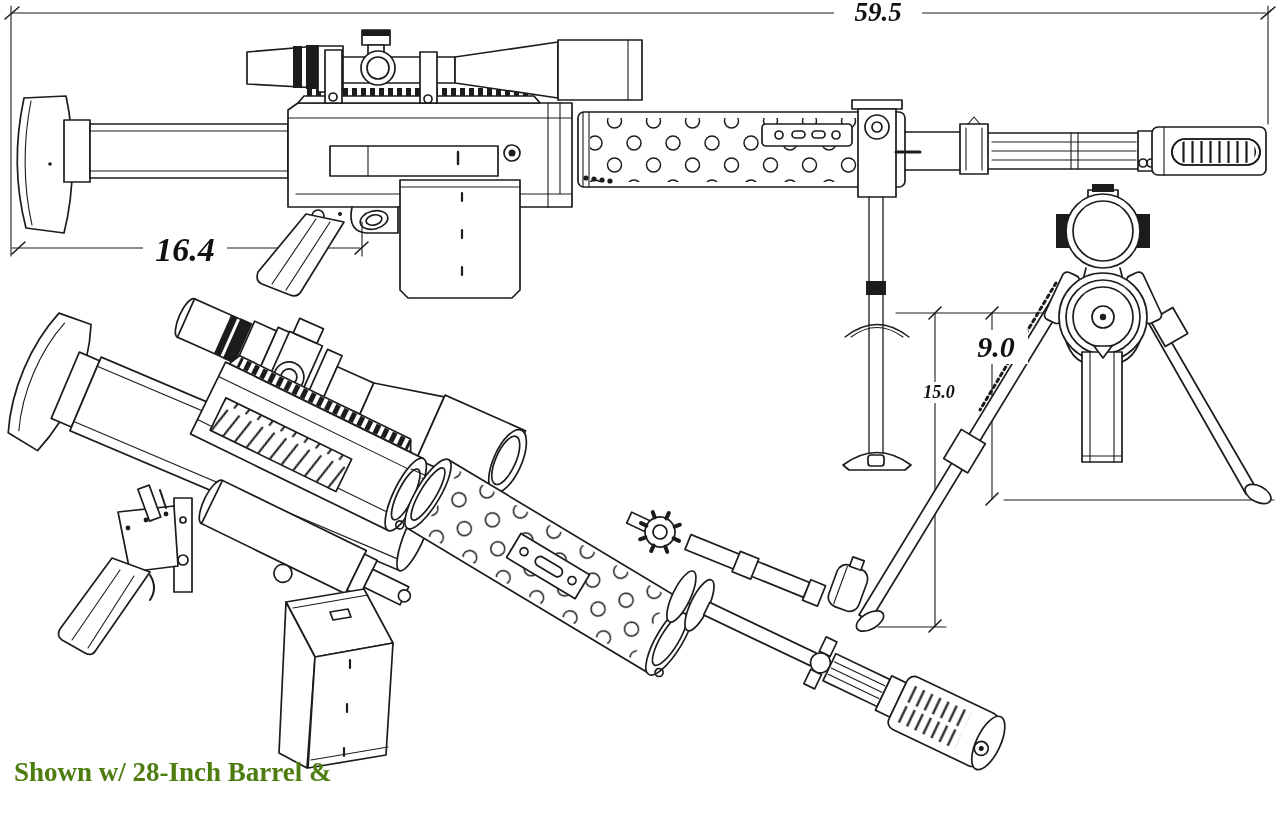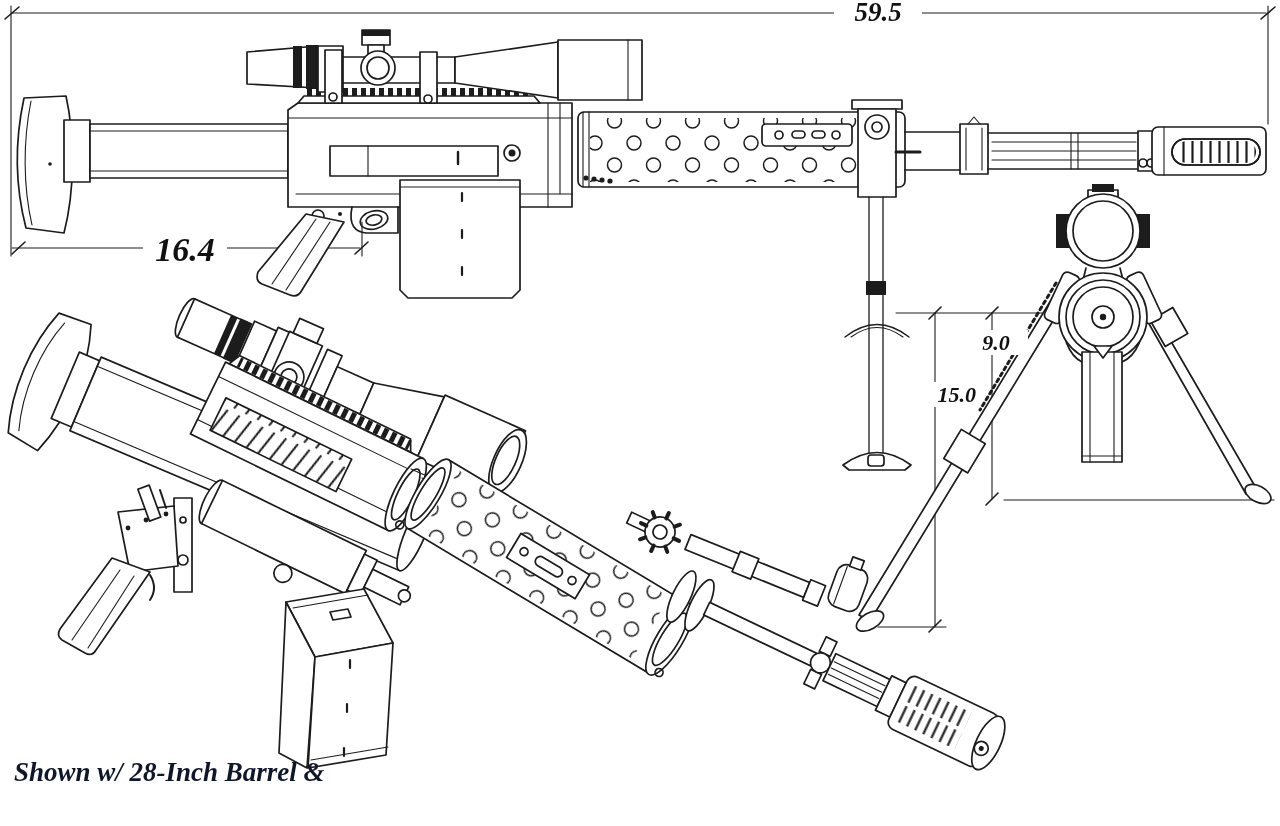--- a/index.html
+++ b/index.html
@@ -6,22 +6,22 @@
   #stage{position:relative;width:1280px;height:826px;background:#ffffff;overflow:hidden;
          font-family:"Liberation Serif","DejaVu Serif",serif;}
   #drawing{position:absolute;left:0;top:0;}
   .ink{stroke:#1c1c1c;fill:none;stroke-width:1.7;stroke-linecap:round;stroke-linejoin:round;}
   .thin{stroke-width:1.1;}
   .med{stroke-width:1.3;}
   .blk{fill:#1c1c1c;stroke:none;}
   .wh{fill:#ffffff;}
   .dim-label{position:absolute;font-weight:bold;font-style:italic;color:#111;
              background:#fff;text-align:center;line-height:1.05;padding:1px 2px;}
-  .caption{position:absolute;left:14px;top:757px;font-weight:bold;font-style:italic;
-           font-size:27px;color:#0f172a;line-height:1.14;}
+  .caption{position:absolute;left:14px;top:757px;font-weight:bold;
+           font-size:27px;color:#4d7c0f;line-height:1.14;}
 </style>
 </head>
 <body>
 
 <div id="stage">
 <svg id="drawing" width="1280" height="826" viewBox="0 0 1280 826">
   <defs>
     <pattern id="holes" patternUnits="userSpaceOnUse" width="39" height="44">
       <circle cx="10" cy="11" r="7" fill="#fff" stroke="#1c1c1c" stroke-width="1.5"></circle>
       <circle cx="29.5" cy="33" r="7" fill="#fff" stroke="#1c1c1c" stroke-width="1.5"></circle>
@@ -365,19 +365,19 @@
       <rect x="254" y="-20" width="64" height="40" fill="url(#ribs)" stroke="none"></rect>
       <ellipse cx="346" cy="0" rx="12" ry="29" class="wh"></ellipse>
       <circle cx="342" cy="8" r="7"></circle>
       <circle cx="342" cy="8" r="2.5" class="blk"></circle>
     </g>
   </g>
 </svg>
 
   <div class="dim-label" style="left:834px;top:-3px;width:84px;font-size:27px;">59.5</div>
   <div class="dim-label" style="left:143px;top:231px;width:80px;font-size:34px;">16.4</div>
-  <div class="dim-label" style="left:964px;top:330px;width:60px;font-size:22px;">9.0</div>
-  <div class="dim-label" style="left:900px;top:382px;width:74px;font-size:22px;text-align:right;">15.0</div>
+  <div class="dim-label" style="left:964px;top:330px;width:60px;font-size:30px;">9.0</div>
+  <div class="dim-label" style="left:900px;top:382px;width:74px;font-size:18px;">15.0</div>
 
   <div class="caption">
     <div>Shown w/ 28-Inch Barrel &amp;</div>
   </div>
 </div>
 
 </body></html>

